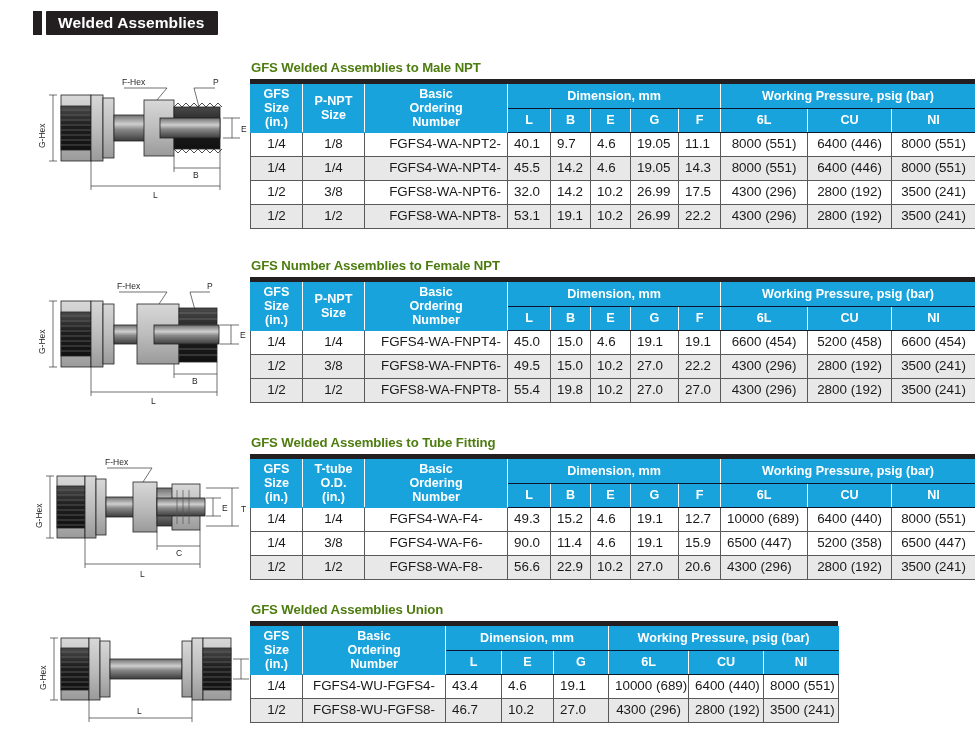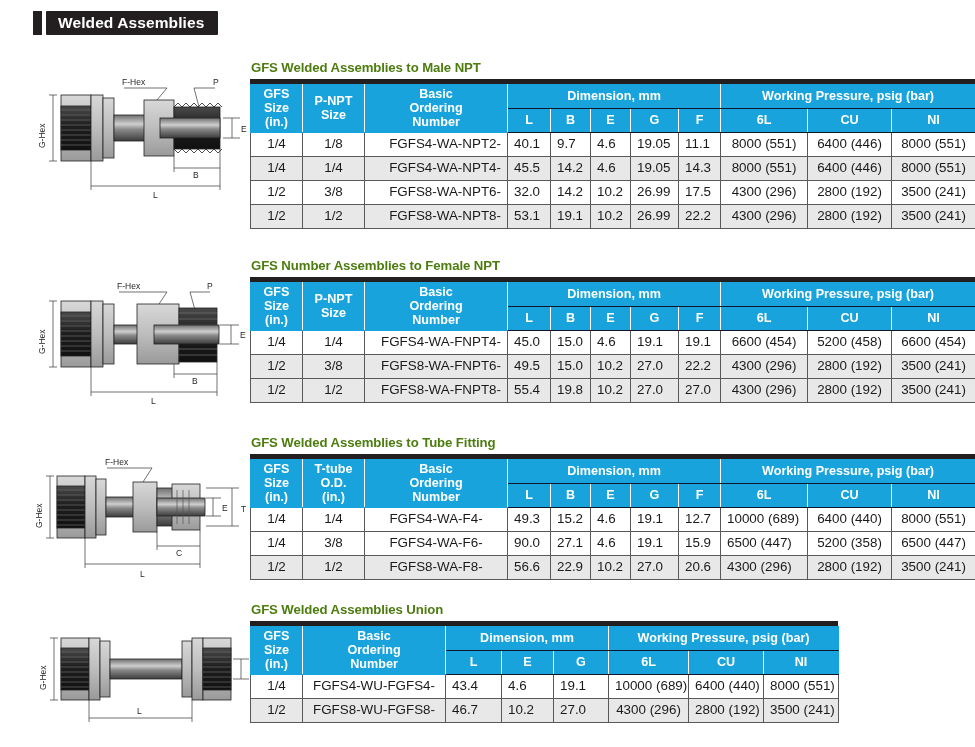--- a/index.html
+++ b/index.html
@@ -618,21 +618,21 @@
         <td class="r">12.7</td>
         <td class="r">10000 (689)</td>
         <td class="c">6400 (440)</td>
         <td class="c">8000 (551)</td>
       </tr>
       <tr class="rw-white">
         <td class="c">1/4</td>
         <td class="c">3/8</td>
         <td class="c">FGFS4-WA-F6-</td>
         <td class="r">90.0</td>
-        <td class="r">27.1</td>
+        <td class="r">11.4</td>
         <td class="r">4.6</td>
         <td class="r">19.1</td>
         <td class="r">15.9</td>
         <td class="r">6500 (447)</td>
         <td class="c">5200 (358)</td>
         <td class="c">6500 (447)</td>
       </tr>
       <tr class="rw-gray">
         <td class="c">1/2</td>
         <td class="c">1/2</td>

